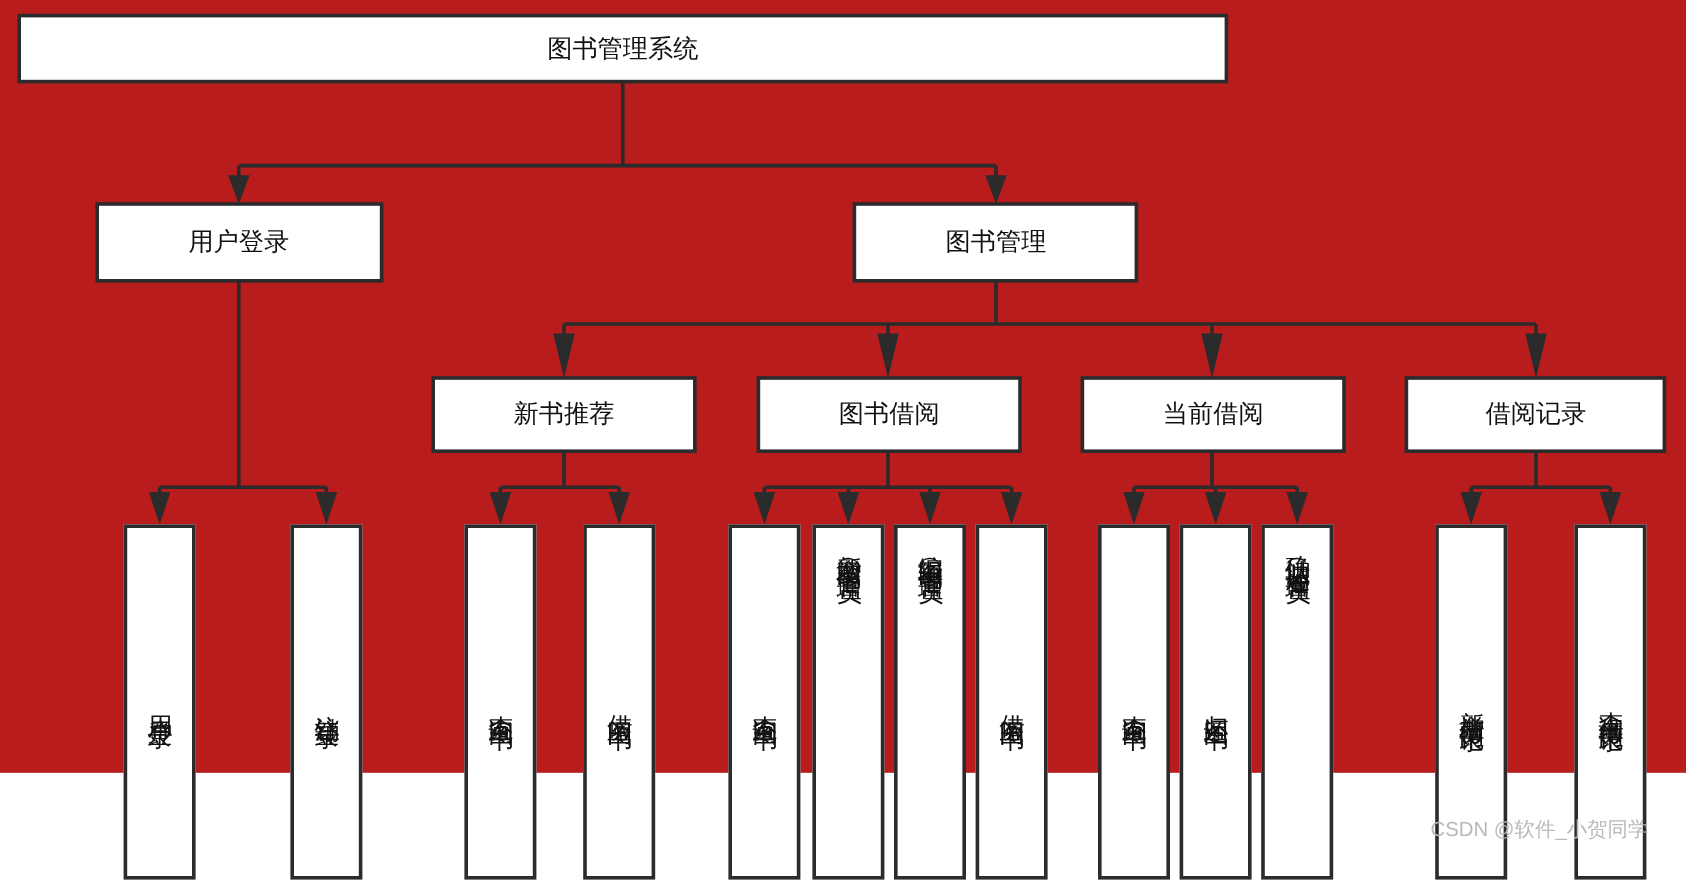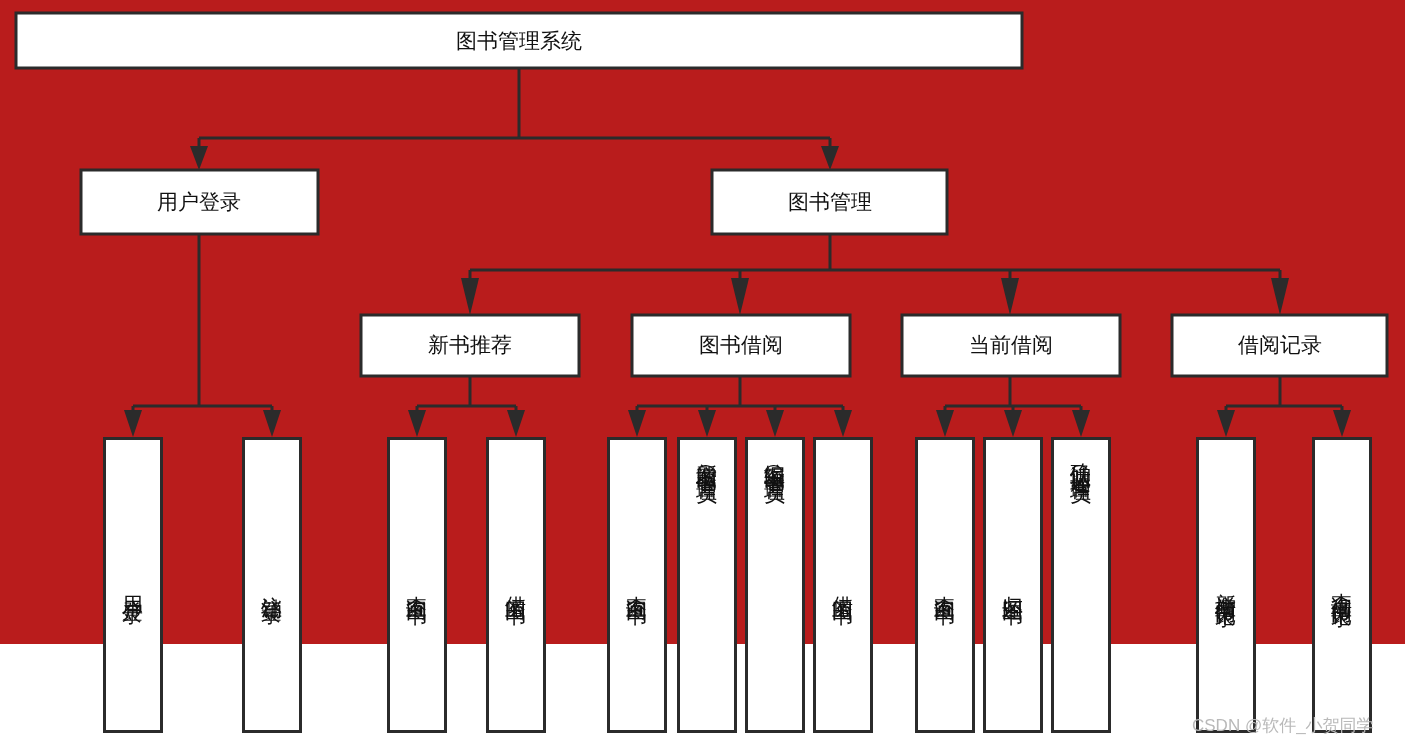--- a/index.html
+++ b/index.html
@@ -208,15 +208,15 @@
   </div>
 
   <div class="leaf-box" style="left:1196px;top:437px;width:60px;height:296px;">
     <span class="leaf-label">新增借阅记录</span>
   </div>
 
   <div class="leaf-box" style="left:1312px;top:437px;width:60px;height:296px;">
     <span class="leaf-label">查询借阅记录</span>
   </div>
 
-  <div class="watermark" style="left:1192px;top:714px;">CSDN @软件_小贺同学</div>
+  <div class="watermark" style="left:1192px;top:680px;">CSDN @软件_小贺同学</div>
 
 </div>
 
 </body></html>

